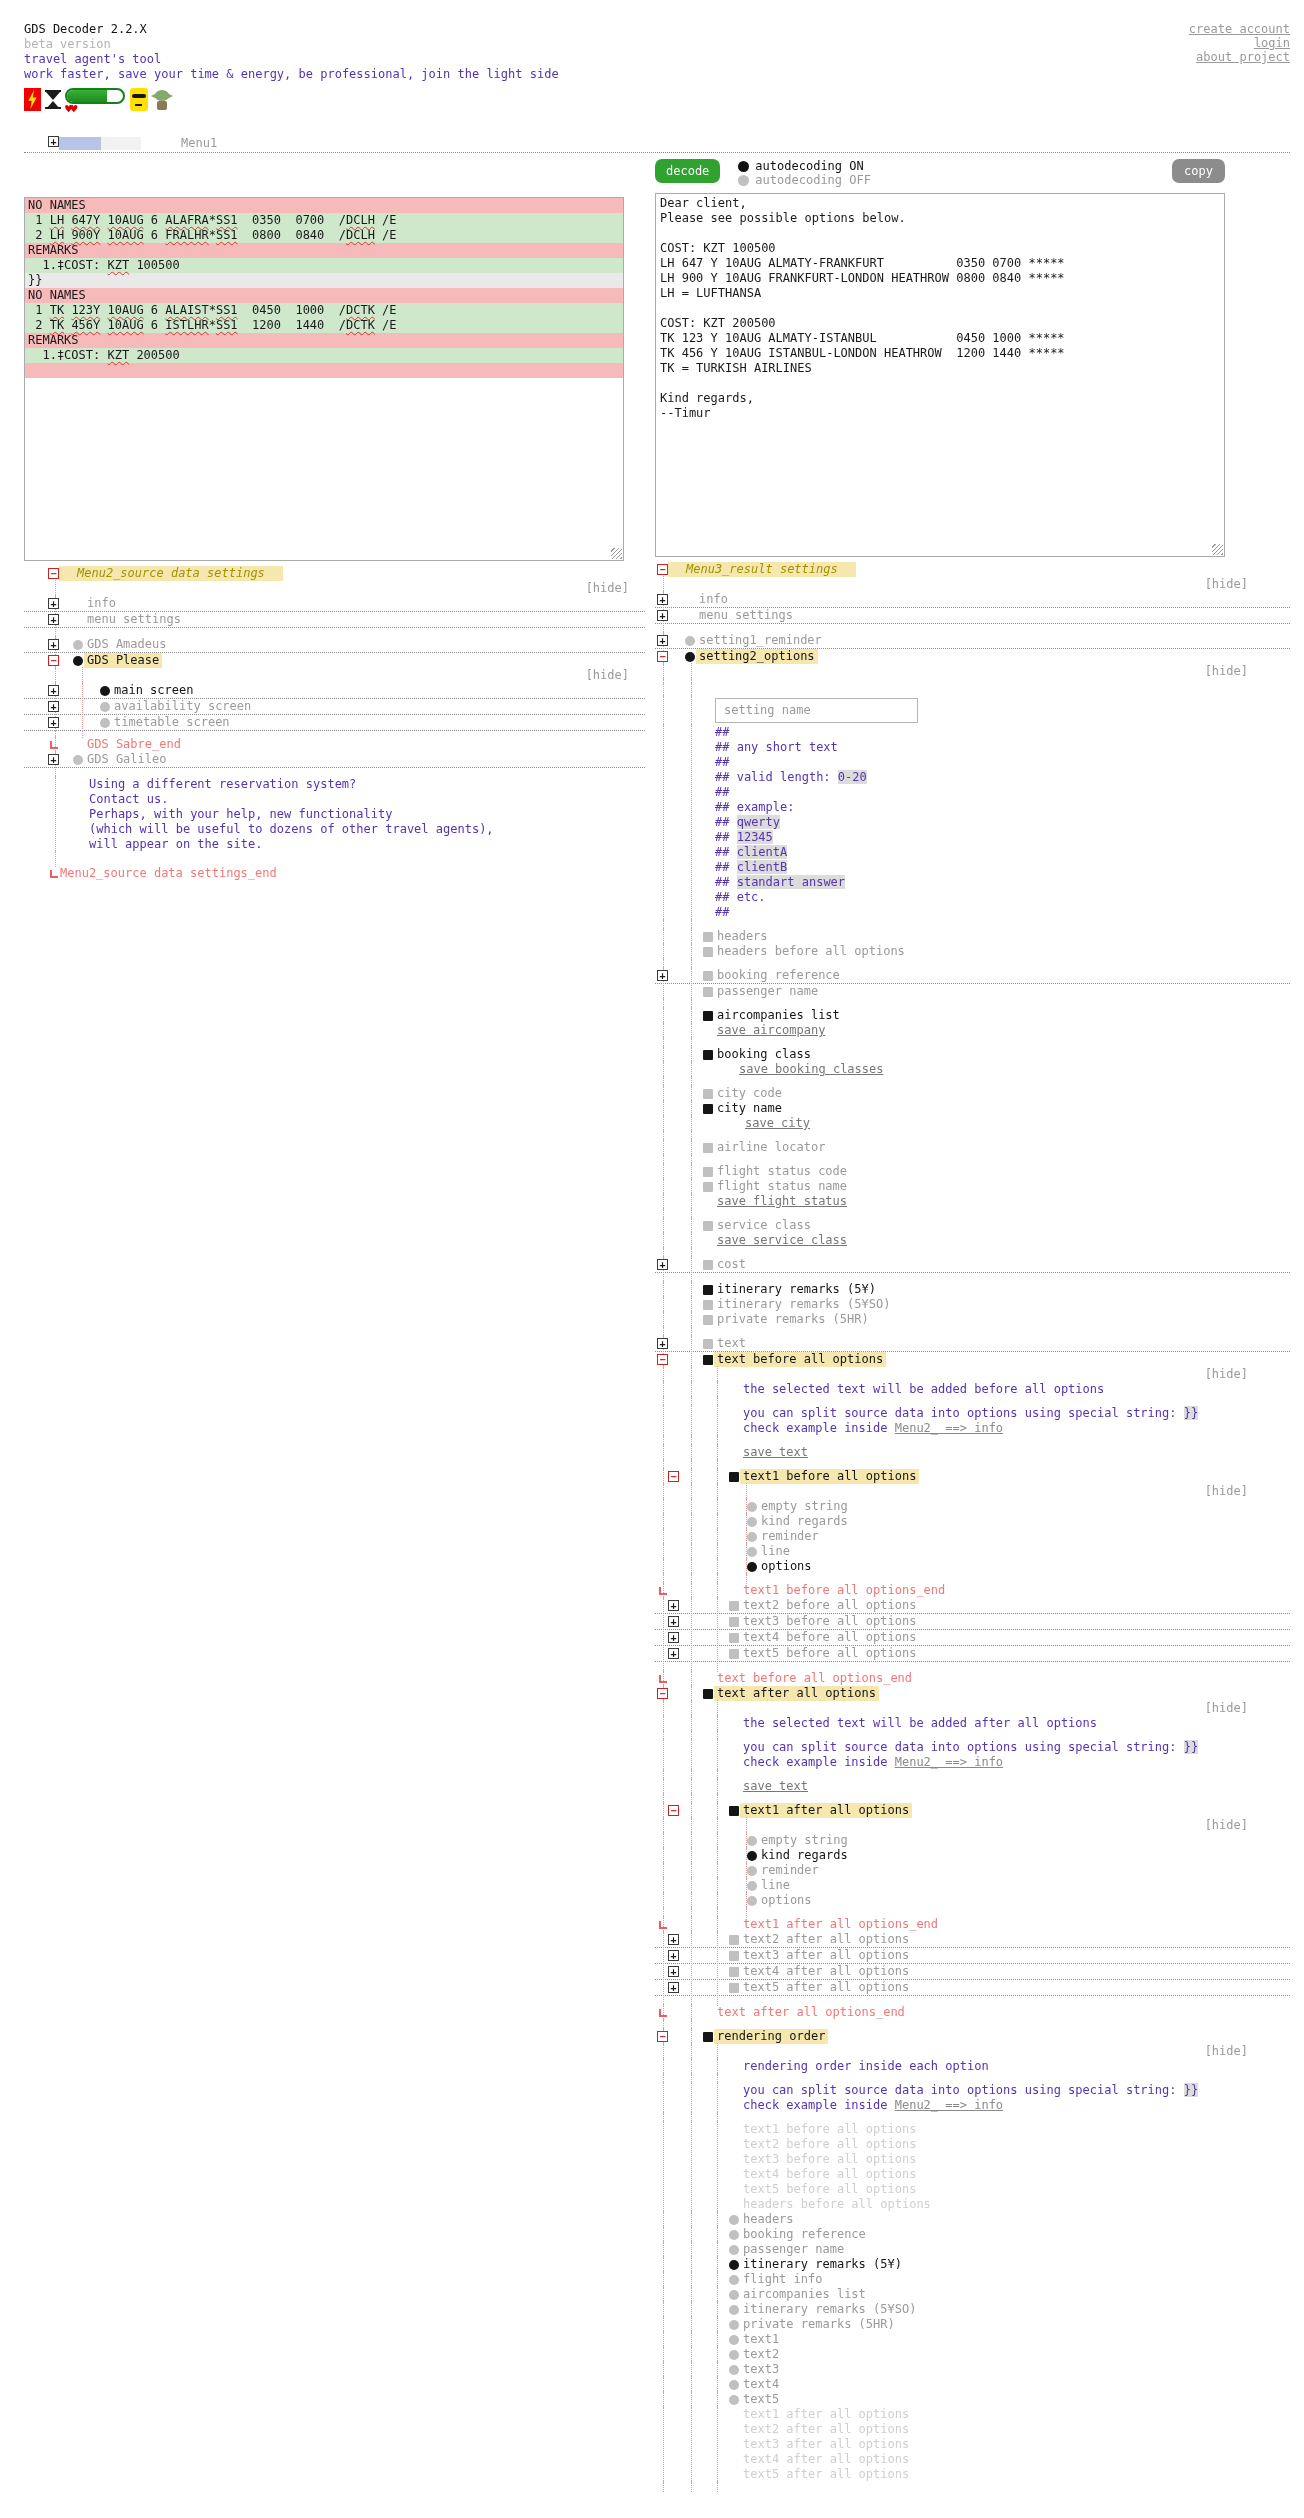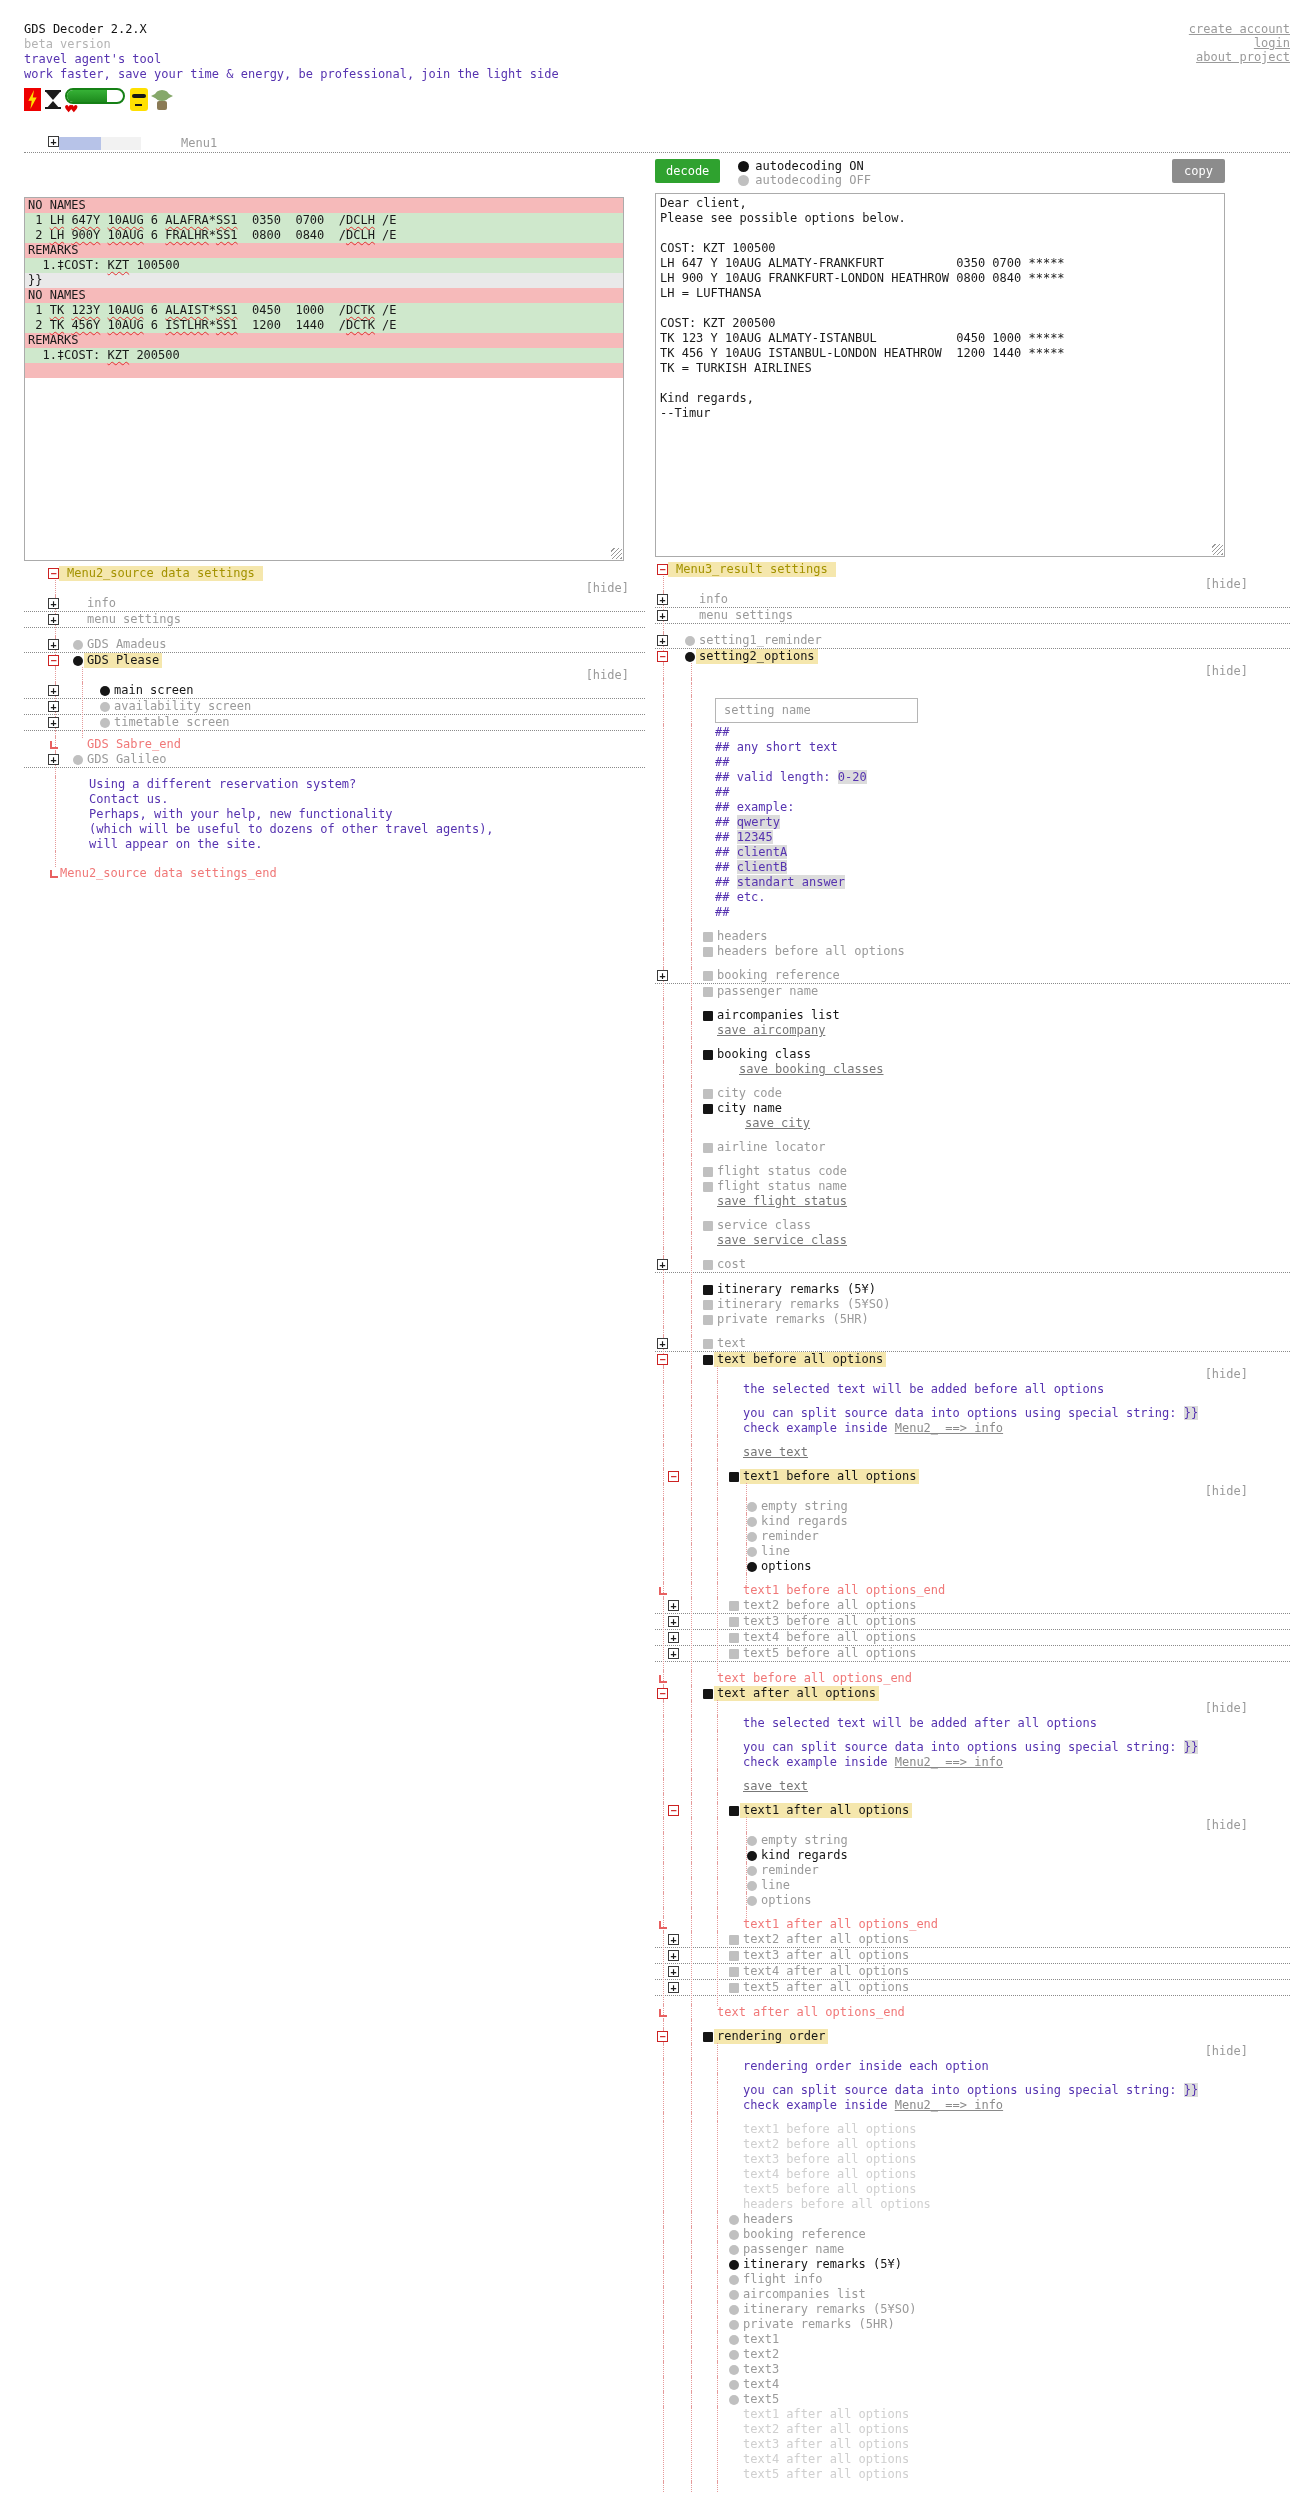--- a/index.html
+++ b/index.html
@@ -49,21 +49,21 @@
   .source{width:600px;height:364px;margin-top:38px;}
   .result{width:570px;height:364px;}
   .result pre{margin:0;padding:2px 4px;font:inherit;color:#1a1a1a;line-height:15px;white-space:pre;}
   .srow{min-height:15px;line-height:15px;padding:0 3px;white-space:pre;color:#1a1a1a;}
   .bg-pink{background:#f6baba;}
   .bg-green{background:#cfe8cc;}
   .bg-grayrow{background:#e9e9e9;}
   .msp{text-decoration-line:underline;text-decoration-style:wavy;text-decoration-color:#e03030;text-decoration-thickness:1px;text-underline-offset:2px;}
   
   .decodebar{display:flex;align-items:flex-start;width:570px;height:34px;}
-  .btn{font:inherit;border:none;border-radius:2px;color:#fff;cursor:pointer;}
+  .btn{font:inherit;border:none;border-radius:7px;color:#fff;cursor:pointer;}
   .btn-green{background:#2fa22f;padding:5px 11px;}
   .btn-gray{background:#8c8c8c;padding:5px 12px;}
   .autoradios{margin-left:18px;}
   .ar{display:flex;align-items:center;gap:6px;line-height:14px;}
   .dot{width:11px;height:11px;border-radius:50%;display:inline-block;cursor:pointer;}
   .dot.on{background:#111;}
   .dot.off{background:#c0c0c0;}
   .ar .on-lbl{color:#111;}
   .ar .off-lbl{color:#9a9a9a;}
   .copybtn{margin-left:auto;}
@@ -76,21 +76,21 @@
   .marker{position:absolute;top:2px;width:11px;height:11px;box-sizing:border-box;border:1px solid #3a3a3a;background:#fff;color:#1a1a1a;font-size:10px;line-height:9px;text-align:center;font-weight:bold;cursor:pointer;}
   .marker.red{border-color:#cc2222;color:#cc2222;}
   .bullet{position:absolute;top:3px;width:10px;height:10px;cursor:pointer;}
   .bullet.r{border-radius:50%;}
   .bullet.c{border-radius:1px;}
   .bullet.on{background:#151515;}
   .bullet.off{background:#c0c0c0;}
   .lbl{display:inline-block;}
   .lbl.gray{color:#9a9a9a;}
   .lbl.black{color:#151515;}
-  .lbl.hl-olive{background:#f5e7ad;color:#a39200;padding:0 8px;}
+  .lbl.hl-olive{background:#f5e7ad;color:#a39200;padding:0 18px;font-style:italic;}
   .lbl.hl-black{background:#f5e7ad;color:#151515;padding:0 3px;}
   .hide-row{text-align:right;color:#9a9a9a;}
   .hide-row span{cursor:pointer;}
   .tree-left .hide-row{padding-right:16px;}
   .tree-right .hide-row{padding-right:42px;}
   .elbow{position:absolute;top:4px;width:6px;height:6px;border-left:2px solid #e86060;border-bottom:2px solid #e86060;}
   .endlbl{color:#f07878;}
   .tline{line-height:15px;}
   .purple .tline{color:#5633b0;}
   .disabled .tline{color:#cfcfcf;}

